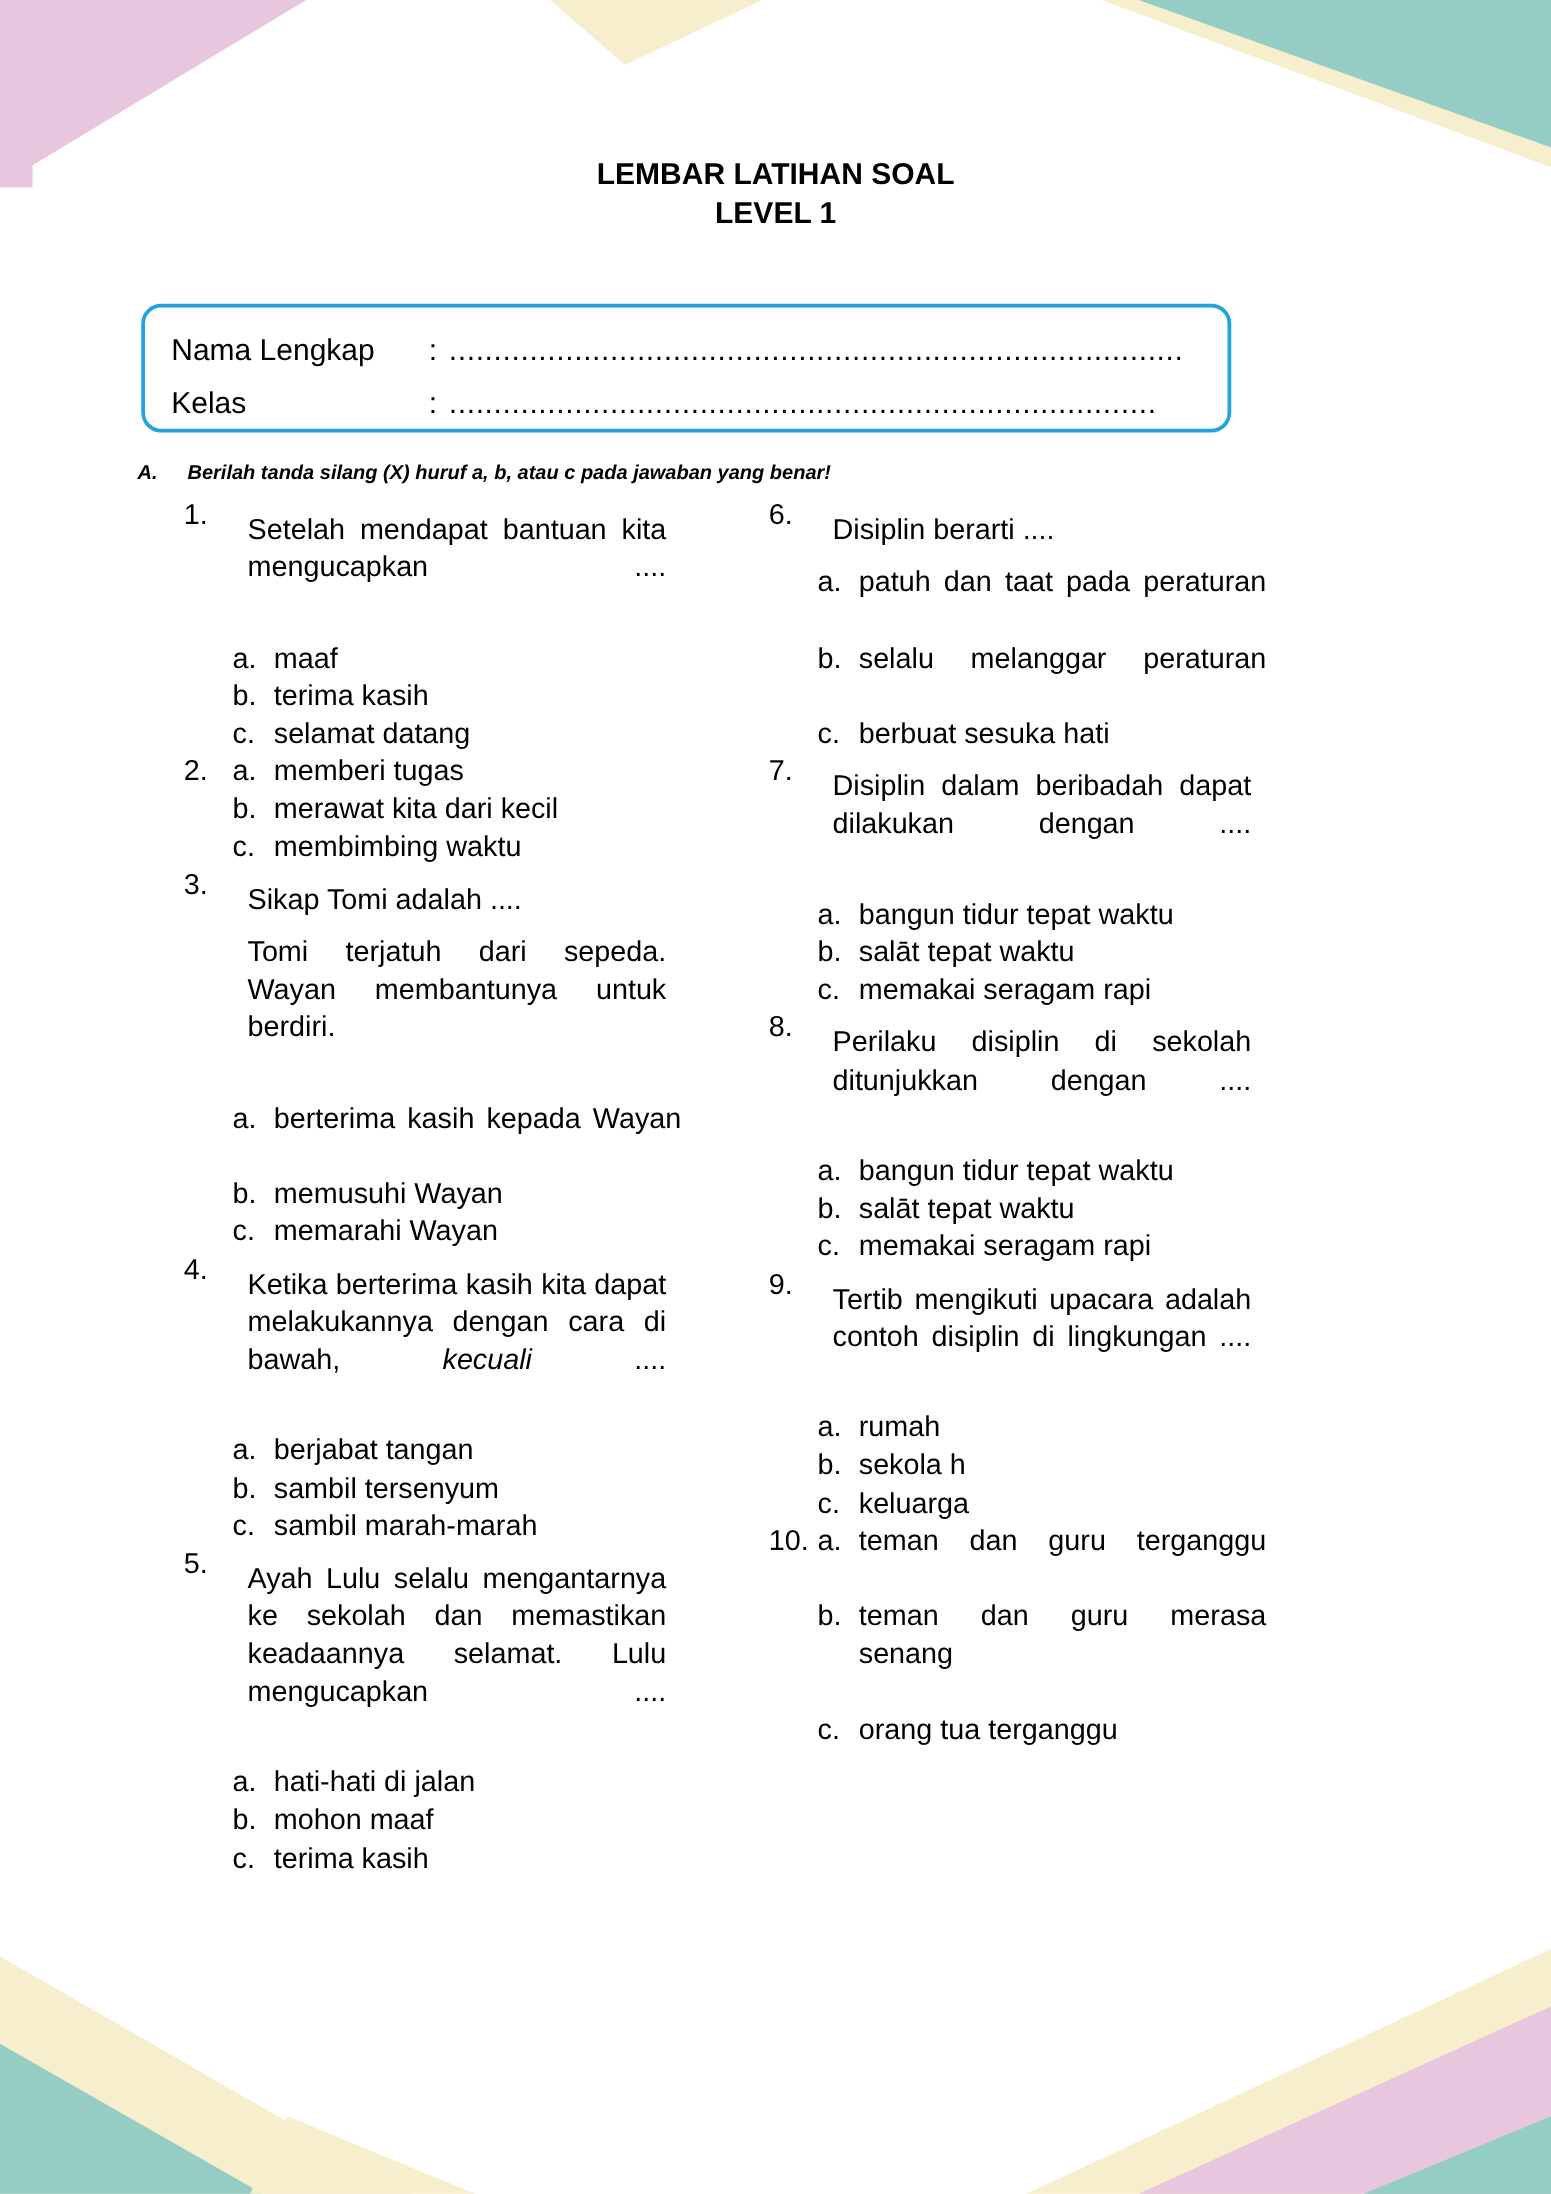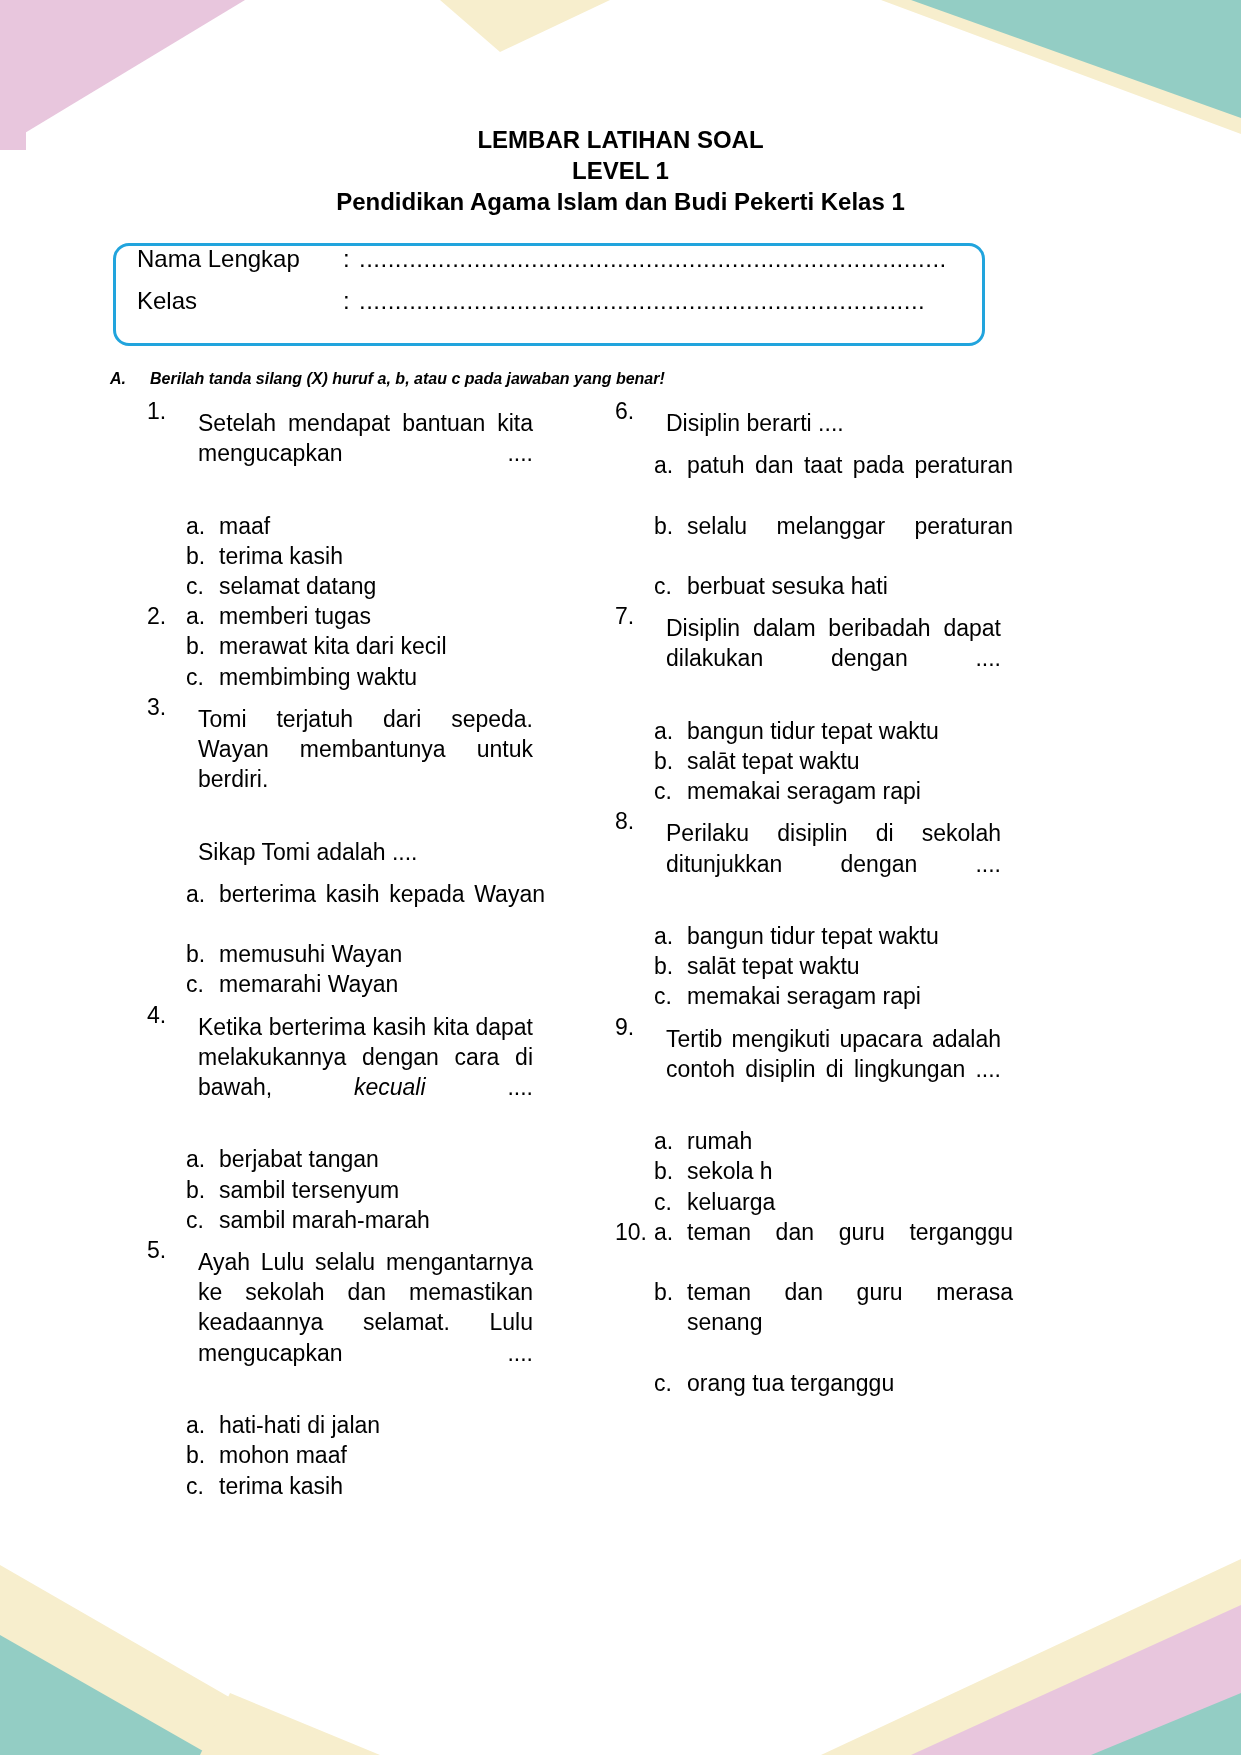--- a/index.html
+++ b/index.html
@@ -130,21 +130,21 @@
     box-sizing: border-box;
   }
   .id-row {
     display: flex;
     align-items: baseline;
     font-size: 24px;
     line-height: 26px;
     padding-left: 21px;
     white-space: pre;
   }
-  .id-row.first { }
+  .id-row.first { padding-top: 22px; }
   .id-row.second { padding-top: 16px; }
   .id-label { width: 206px; display: inline-block; }
   .id-colon { width: 16px; display: inline-block; }
   .id-dots {
     flex: 1;
     overflow: hidden;
     white-space: nowrap;
     letter-spacing: 0.5px;
   }
 
@@ -232,21 +232,20 @@
 <div class="deco deco-br-teal"></div>
 <div class="deco deco-bl-cream"></div>
 <div class="deco deco-bl-teal"></div>
 <div class="deco deco-bm-cream"></div>
 
 <div class="sheet">
 
   <div class="header">
     <div>LEMBAR LATIHAN SOAL</div>
     <div>LEVEL 1</div>
-    <div>Pendidikan Agama Islam dan Budi Pekerti Kelas 1</div>
   </div>
 
   <div class="identity-box">
     <div class="id-row first">
       <span class="id-label">Nama Lengkap</span>
       <span class="id-colon">:</span>
       <span class="id-dots">..................................................................................</span>
     </div>
     <div class="id-row second">
       <span class="id-label">Kelas</span>
@@ -297,22 +296,22 @@
               <div class="opt">
                 <span class="opt-letter">c.</span>
                 <span class="opt-text">membimbing waktu</span>
               </div>
             </div>
           </div>
         </div>
         <div class="q">
           <div class="q-num">3.</div>
           <div class="q-body">
+            <div class="q-stem">Sikap Tomi adalah ....</div>
             <div class="q-stem last-line-justify">Tomi terjatuh dari sepeda. Wayan membantunya untuk berdiri.</div>
-            <div class="q-stem">Sikap Tomi adalah ....</div>
             <div class="opts">
               <div class="opt">
                 <span class="opt-letter">a.</span>
                 <span class="opt-text stretch">berterima kasih kepada Wayan</span>
               </div>
               <div class="opt">
                 <span class="opt-letter">b.</span>
                 <span class="opt-text">memusuhi Wayan</span>
               </div>
               <div class="opt">

